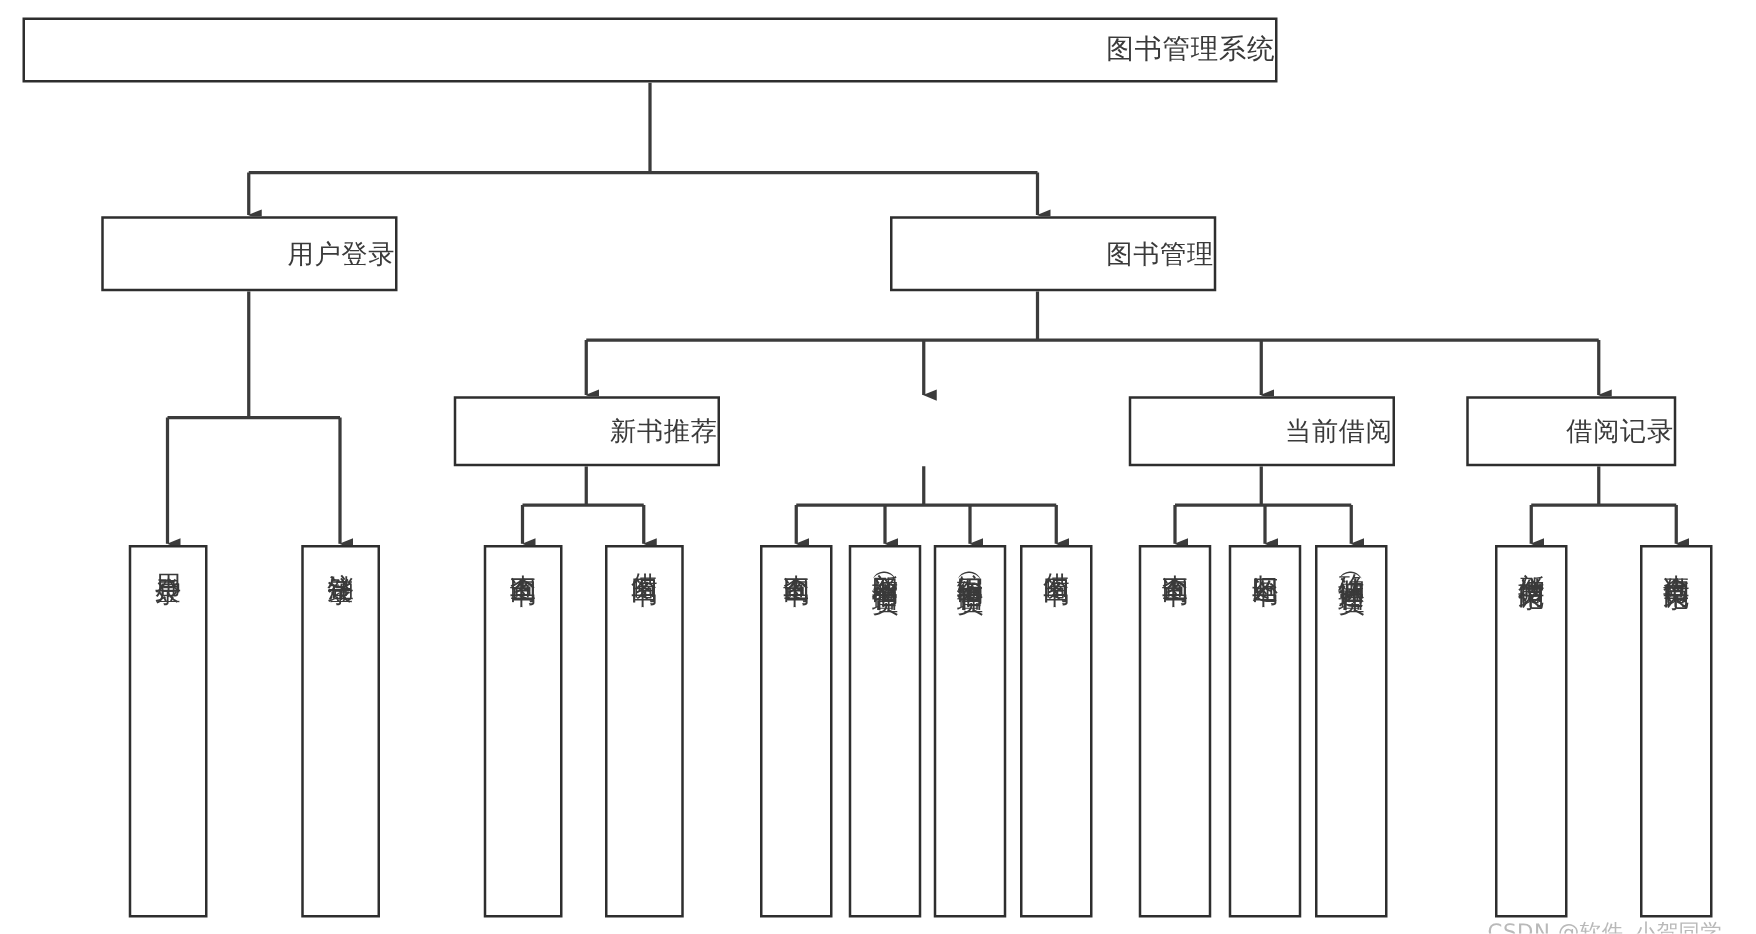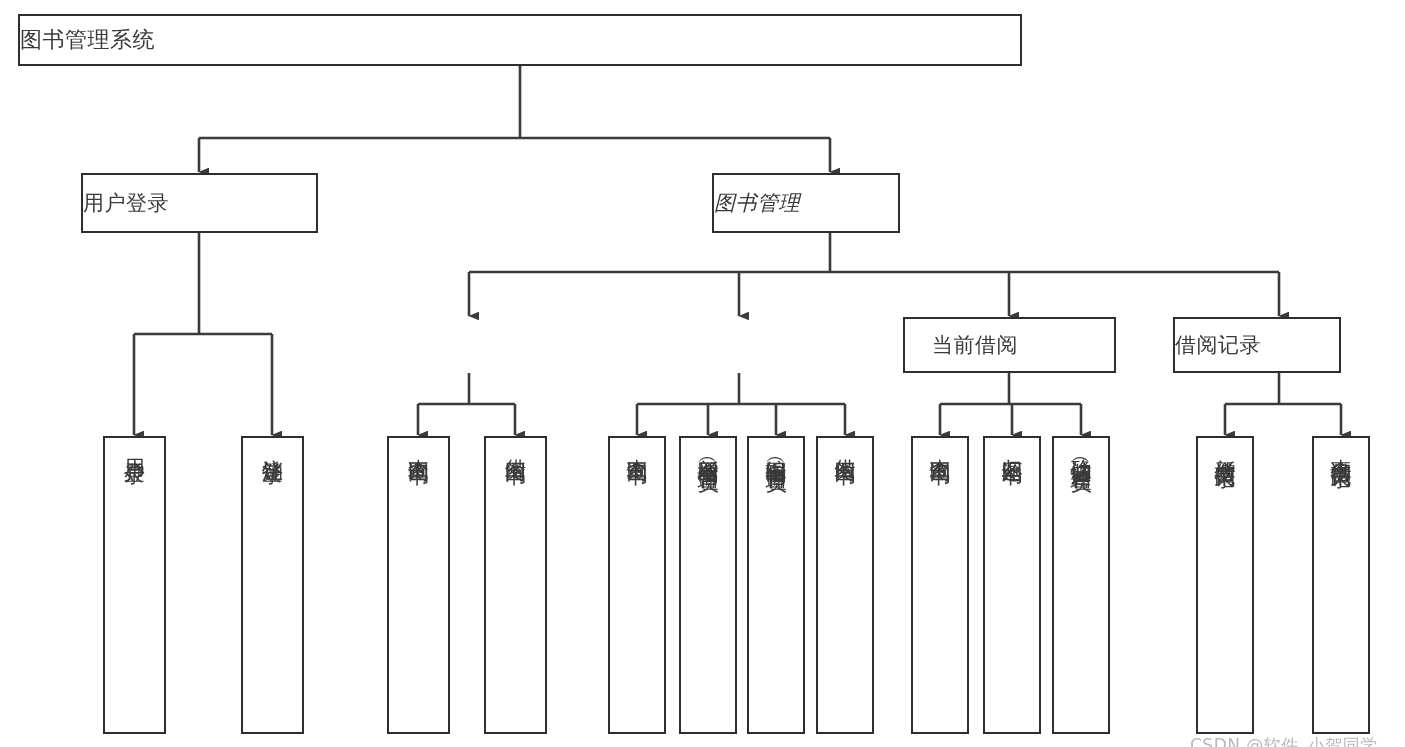--- a/index.html
+++ b/index.html
@@ -26,21 +26,21 @@
     height: 747px;
     pointer-events: none;
   }
   .node {
     position: absolute;
     box-sizing: border-box;
     background: #ffffff;
     border: 2px solid #2e2e2e;
     display: flex;
     align-items: center;
-    justify-content: flex-start;
+    justify-content: flex-end;
     color: #3a3a3a;
   }
   .node-label {
     display: block;
     text-align: center;
     line-height: 1.18;
     color: #3a3a3a;
     letter-spacing: 0.5px;
   }
   
@@ -123,24 +123,27 @@
       </g>
   </svg>
 
   <div class="node root horiz" style="left: 18px; top: 14px; width: 1004px; height: 52px;">
     <span class="node-label">图书管理系统</span>
   </div>
 
   <div class="node horiz" style="left: 81px; top: 173px; width: 237px; height: 60px;">
     <span class="node-label">用户登录</span>
   </div>
-  <div class="node horiz" style="left: 712px; top: 173px; width: 188px; height: 60px; font-style: italic;">
+  <div class="node horiz" style="left: 712px; top: 173px; width: 261px; height: 60px;">
     <span class="node-label">图书管理</span>
   </div>
 
+  <div class="node horiz" style="left: 363px; top: 317px; width: 213px; height: 56px;">
+    <span class="node-label">新书推荐</span>
+  </div>
   <div class="node horiz" style="left: 903px; top: 317px; width: 213px; height: 56px; padding-left: 27px;">
     <span class="node-label">当前借阅</span>
   </div>
   <div class="node horiz" style="left: 1173px; top: 317px; width: 168px; height: 56px;">
     <span class="node-label">借阅记录</span>
   </div>
 
   <div class="node vert" style="left: 103px; top: 436px; width: 63px; height: 298px;">
     <span class="node-label">用户登录</span>
   </div>

